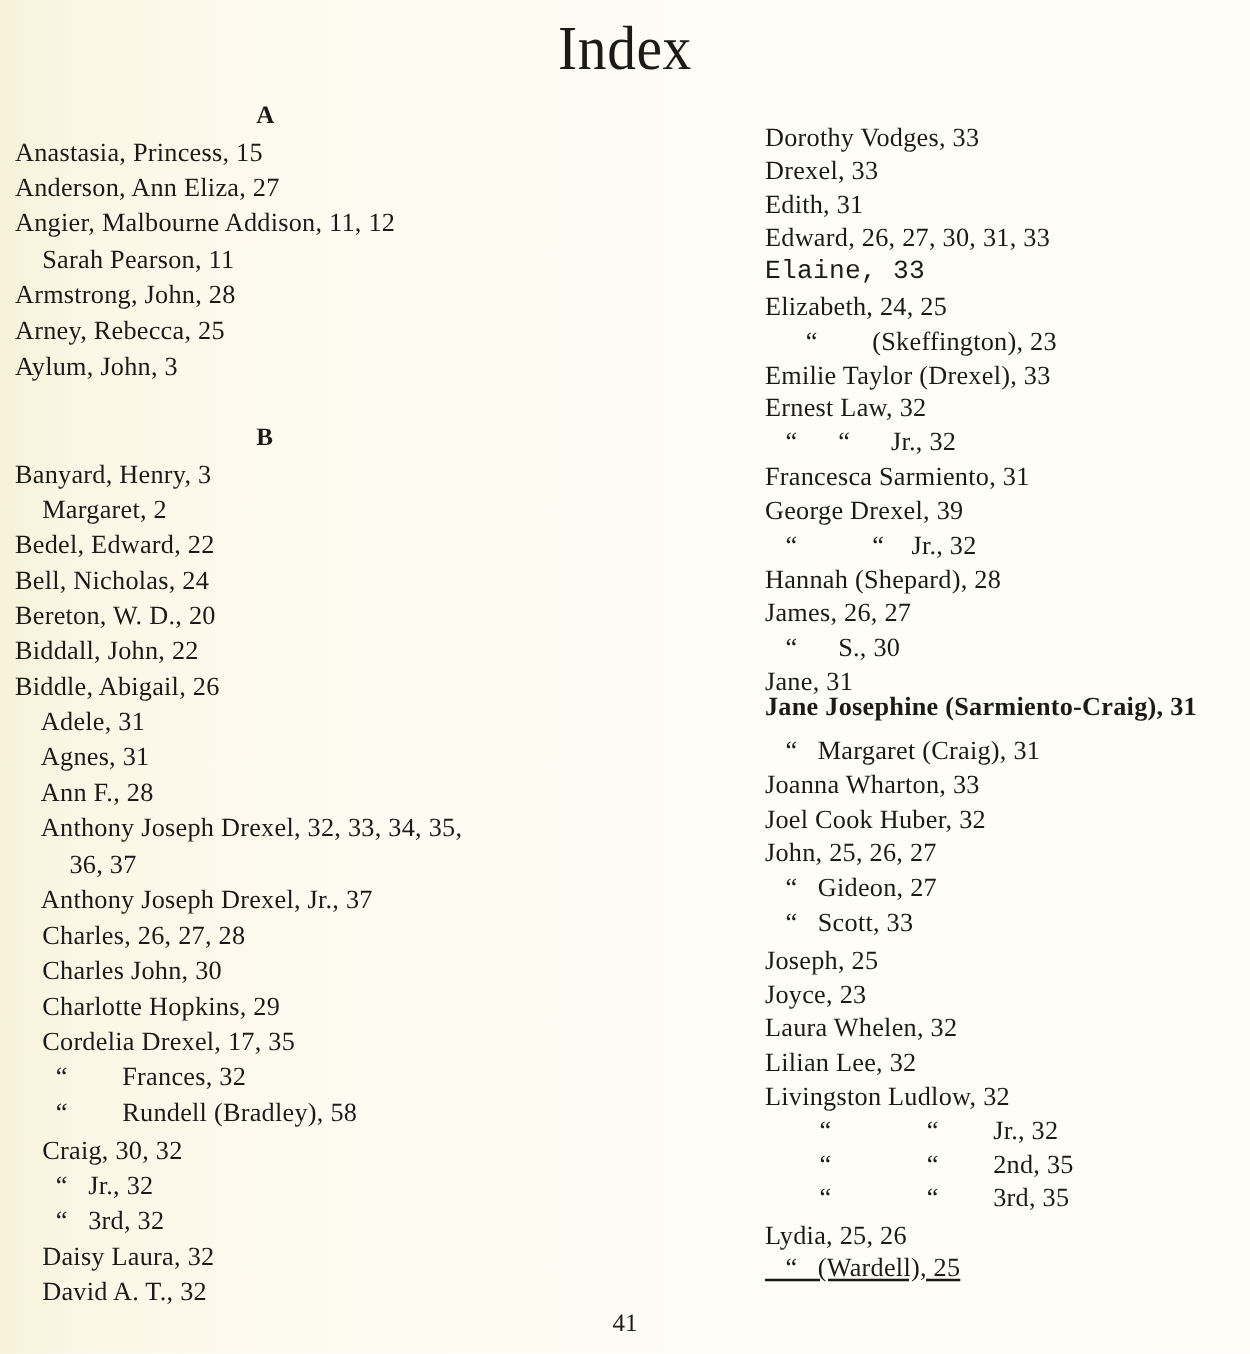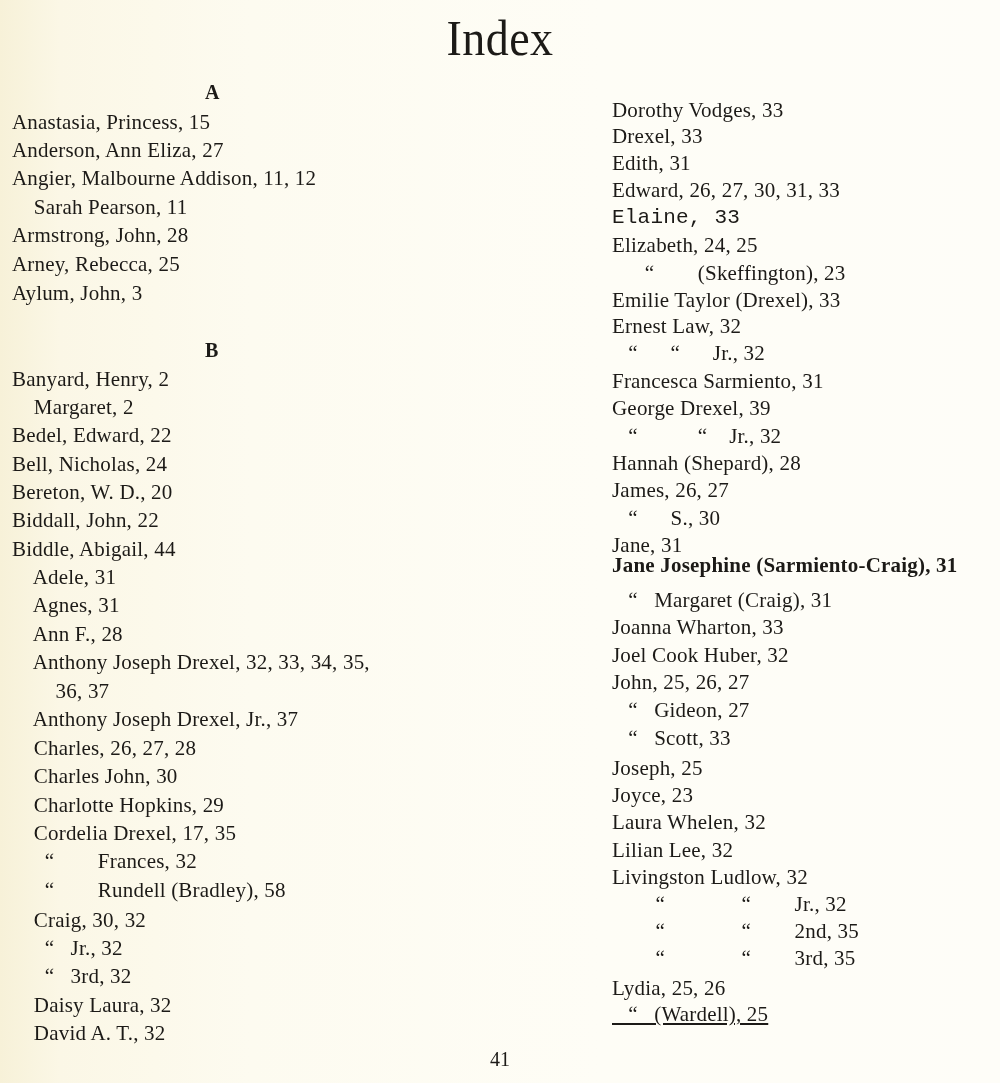--- a/index.html
+++ b/index.html
@@ -40,27 +40,27 @@
   <div class="section-letter" style="left:193px; top:78px;">A</div>
   <div class="entry" style="top:108px;">Anastasia, Princess, 15</div>
   <div class="entry" style="top:136px;">Anderson, Ann Eliza, 27</div>
   <div class="entry" style="top:164px;">Angier, Malbourne Addison, 11, 12</div>
   <div class="entry" style="top:193px;">    Sarah Pearson, 11</div>
   <div class="entry" style="top:221px;">Armstrong, John, 28</div>
   <div class="entry" style="top:250px;">Arney, Rebecca, 25</div>
   <div class="entry" style="top:279px;">Aylum, John, 3</div>
 
   <div class="section-letter" style="left:193px; top:336px;">B</div>
-  <div class="entry" style="top:365px;">Banyard, Henry, 2</div>
+  <div class="entry" style="top:365px;">Banyard, Henry, 3</div>
   <div class="entry" style="top:393px;">    Margaret, 2</div>
   <div class="entry" style="top:421px;">Bedel, Edward, 22</div>
   <div class="entry" style="top:450px;">Bell, Nicholas, 24</div>
   <div class="entry" style="top:478px;">Bereton, W. D., 20</div>
   <div class="entry" style="top:506px;">Biddall, John, 22</div>
-  <div class="entry" style="top:535px;">Biddle, Abigail, 44</div>
+  <div class="entry" style="top:535px;">Biddle, Abigail, 26</div>
   <div class="entry" style="top:563px;">    Adele, 31</div>
   <div class="entry" style="top:591px;">    Agnes, 31</div>
   <div class="entry" style="top:620px;">    Ann F., 28</div>
   <div class="entry" style="top:648px;">    Anthony Joseph Drexel, 32, 33, 34, 35,</div>
   <div class="entry" style="top:677px;text-align:right;">        36, 37</div>
   <div class="entry" style="top:705px;">    Anthony Joseph Drexel, Jr., 37</div>
   <div class="entry" style="top:734px;">    Charles, 26, 27, 28</div>
   <div class="entry" style="top:762px;">    Charles John, 30</div>
   <div class="entry" style="top:791px;">    Charlotte Hopkins, 29</div>
   <div class="entry" style="top:819px;">    Cordelia Drexel, 17, 35</div>

